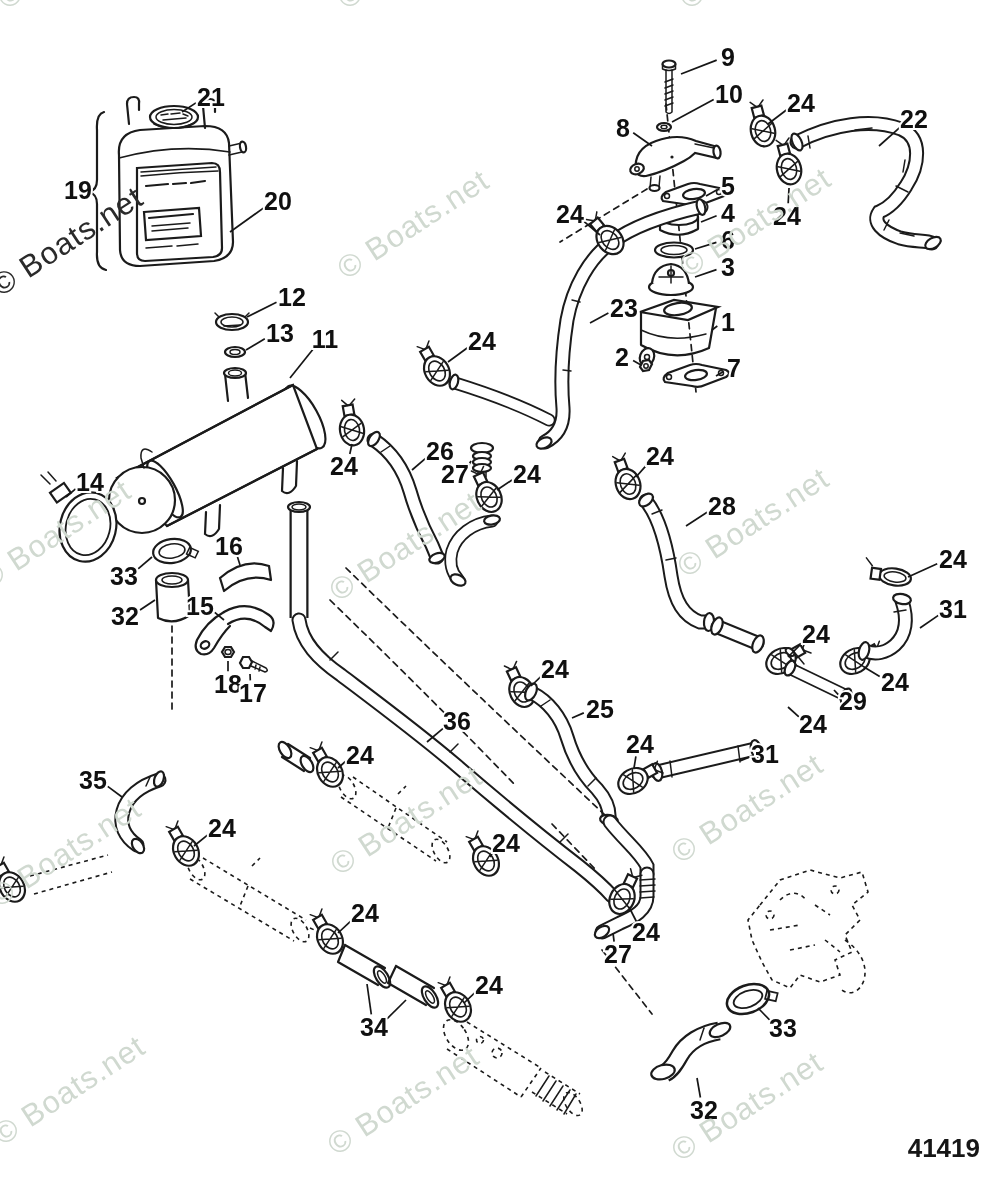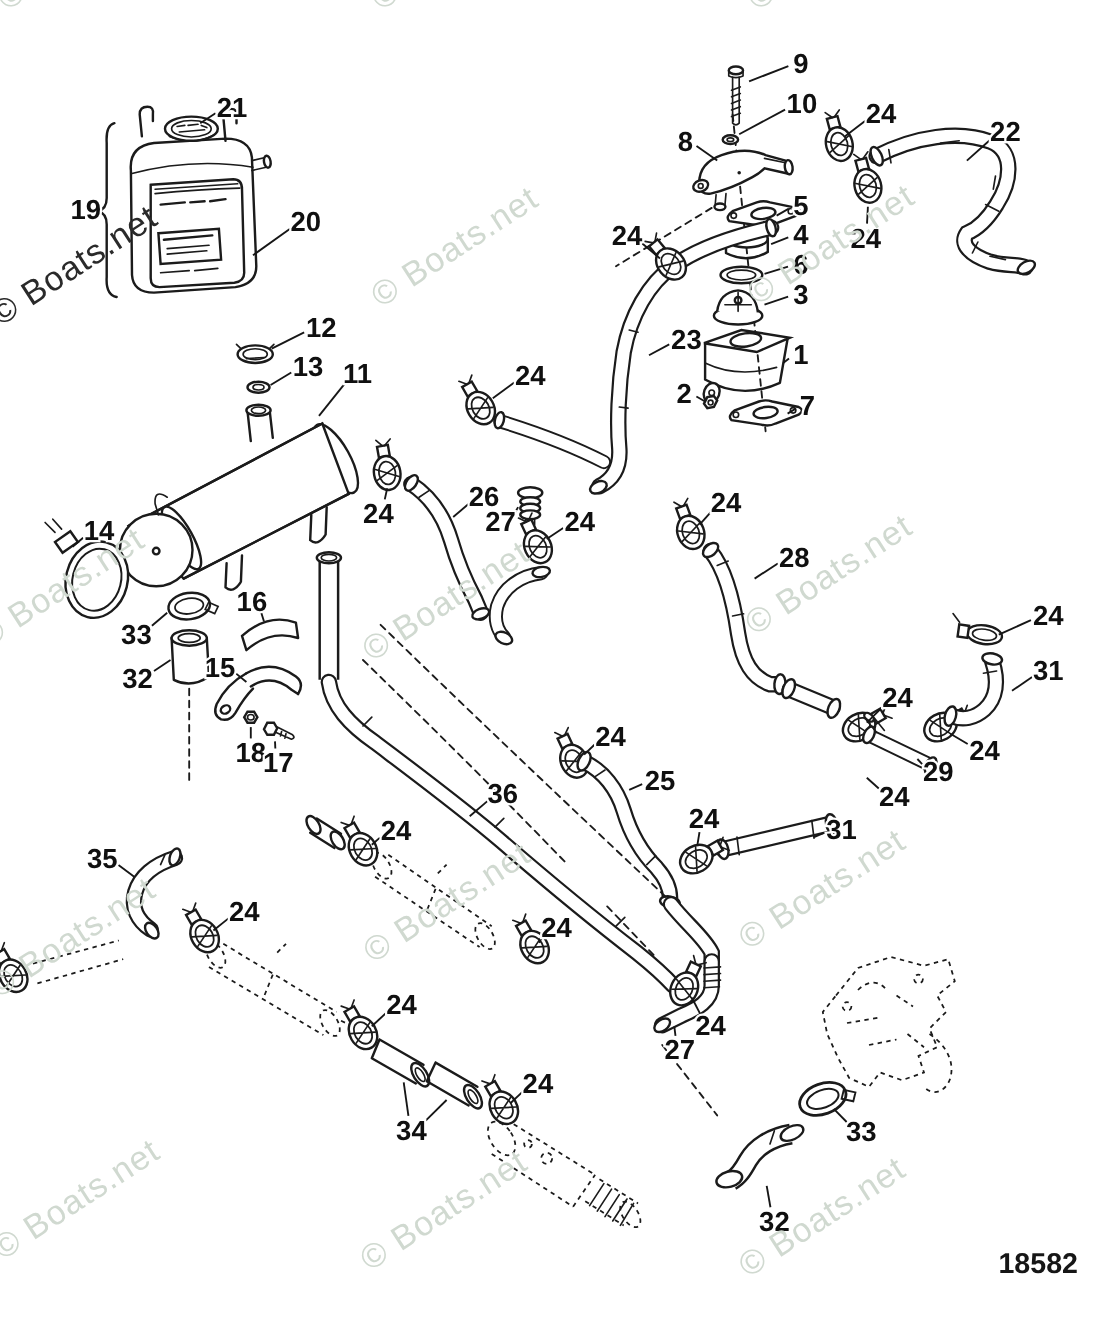--- a/index.html
+++ b/index.html
@@ -520,15 +520,15 @@
       <div class="wm" style="left: 690px; top: 550px; color: rgb(208, 217, 208);">© Boats.net</div>
       <div class="wm" style="left: 2px; top: 880px; color: rgb(208, 217, 208);">© Boats.net</div>
       <div class="wm" style="left: 343px; top: 848px; color: rgb(208, 217, 208);">© Boats.net</div>
       <div class="wm" style="left: 684px; top: 836px; color: rgb(208, 217, 208);">© Boats.net</div>
       <div class="wm" style="left: 6px; top: 1118px; color: rgb(208, 217, 208);">© Boats.net</div>
       <div class="wm" style="left: 340px; top: 1128px; color: rgb(208, 217, 208);">© Boats.net</div>
       <div class="wm" style="left: 684px; top: 1134px; color: rgb(208, 217, 208);">© Boats.net</div>
       <div class="wm" style="left: 4px; top: 269px; color: rgb(42, 42, 42);">© Boats.net</div>
     </div>
 
-<div class="fignum">18582</div>
+<div class="fignum">41419</div>
 
 </div>
 
 </body></html>

